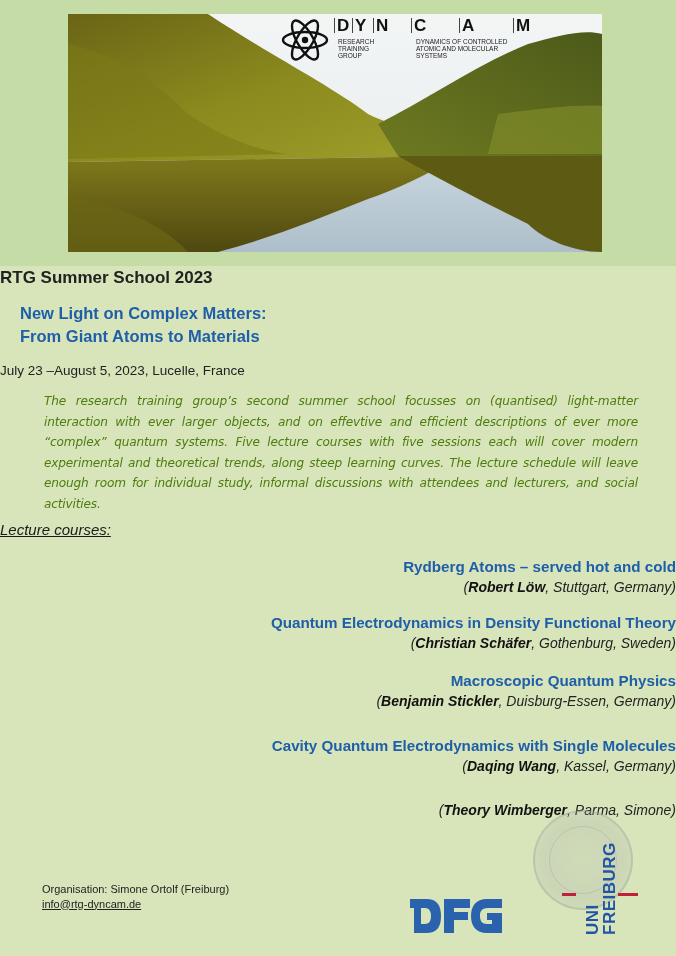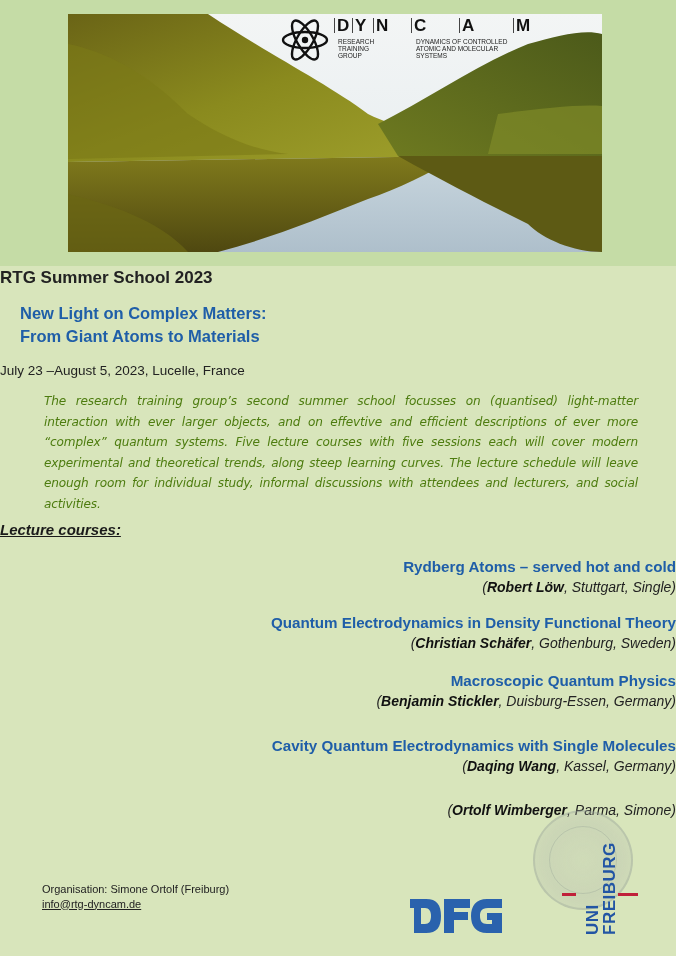--- a/index.html
+++ b/index.html
@@ -44,21 +44,21 @@
   }
   .dateline { top: 363px; font-size: 13.5px; color: #222; }
 
   .intro {
     position: absolute; left: 44px; top: 391px; width: 594px;
     font-family: "DejaVu Sans", sans-serif; font-style: italic; font-size: 12.1px;
     line-height: 20.6px; text-align: justify; color: #4d7c0f; letter-spacing: -0.15px;
   }
 
   .lectures-heading {
-    top: 521px; font-size: 15px; font-style: italic; font-weight: bold; text-decoration: underline; color: #1a1a1a;
+    top: 521px; font-size: 15px; font-style: italic; font-weight: normal; text-decoration: underline; color: #1a1a1a;
   }
   .course { position: absolute; left: 0; width: 676px; text-align: right; }
   .course-title { font-size: 15.2px; font-weight: bold; color: #1f5ea8; line-height: 21px; }
   .course-title.italic { font-style: italic; }
   .course-meta { font-size: 14px; font-style: italic; color: #222; line-height: 21px; }
   .course-meta b { font-weight: bold; color: #111; }
 
   .footer {
     position: absolute; left: 42px; top: 882px; font-size: 11px; line-height: 14.5px; color: #222;
   }
@@ -162,40 +162,40 @@
   <div>From Giant Atoms to Materials</div>
 </div>
 <div class="center dateline">July 23 –August 5, 2023, Lucelle, France</div>
 
 <div class="intro">The research training group’s second summer school focusses on (quantised) light-matter interaction with ever larger objects, and on effevtive and efficient descriptions of ever more “complex” quantum systems. Five lecture courses with five sessions each will cover modern experimental and theoretical trends, along steep learning curves. The lecture schedule will leave enough room for individual study, informal discussions with attendees and lecturers, and social activities.</div>
 
 <div class="center lectures-heading">Lecture courses:</div>
 
 <div class="course" style="top:556px">
   <div class="course-title">Rydberg Atoms – served hot and cold</div>
-  <div class="course-meta"><span>(</span><b>Robert Löw</b><span>, Stuttgart, Single)</span></div>
+  <div class="course-meta"><span>(</span><b>Robert Löw</b><span>, Stuttgart, Germany)</span></div>
 </div>
 
 <div class="course" style="top:612px">
   <div class="course-title">Quantum Electrodynamics in Density Functional Theory</div>
   <div class="course-meta"><span>(</span><b>Christian Schäfer</b><span>, Gothenburg, Sweden)</span></div>
 </div>
 
 <div class="course" style="top:670px">
   <div class="course-title">Macroscopic Quantum Physics</div>
   <div class="course-meta"><span>(</span><b>Benjamin Stickler</b><span>, Duisburg-Essen, Germany)</span></div>
 </div>
 
 <div class="course" style="top:735px">
   <div class="course-title">Cavity Quantum Electrodynamics with Single Molecules</div>
   <div class="course-meta"><span>(</span><b>Daqing Wang</b><span>, Kassel, Germany)</span></div>
 </div>
 
 <div class="course" style="top:800px">
-  <div class="course-meta"><span>(</span><b>Ortolf Wimberger</b><span>, Parma, Simone)</span></div>
+  <div class="course-meta"><span>(</span><b>Theory Wimberger</b><span>, Parma, Simone)</span></div>
 </div>
 
 <div class="footer">
   <div>Organisation: Simone Ortolf (Freiburg)</div>
   <a>info@rtg-dyncam.de</a>
 </div>
 
 <svg class="dfg-logo" viewBox="0 0 93 34">
   <g fill="#2a62ad">
 

